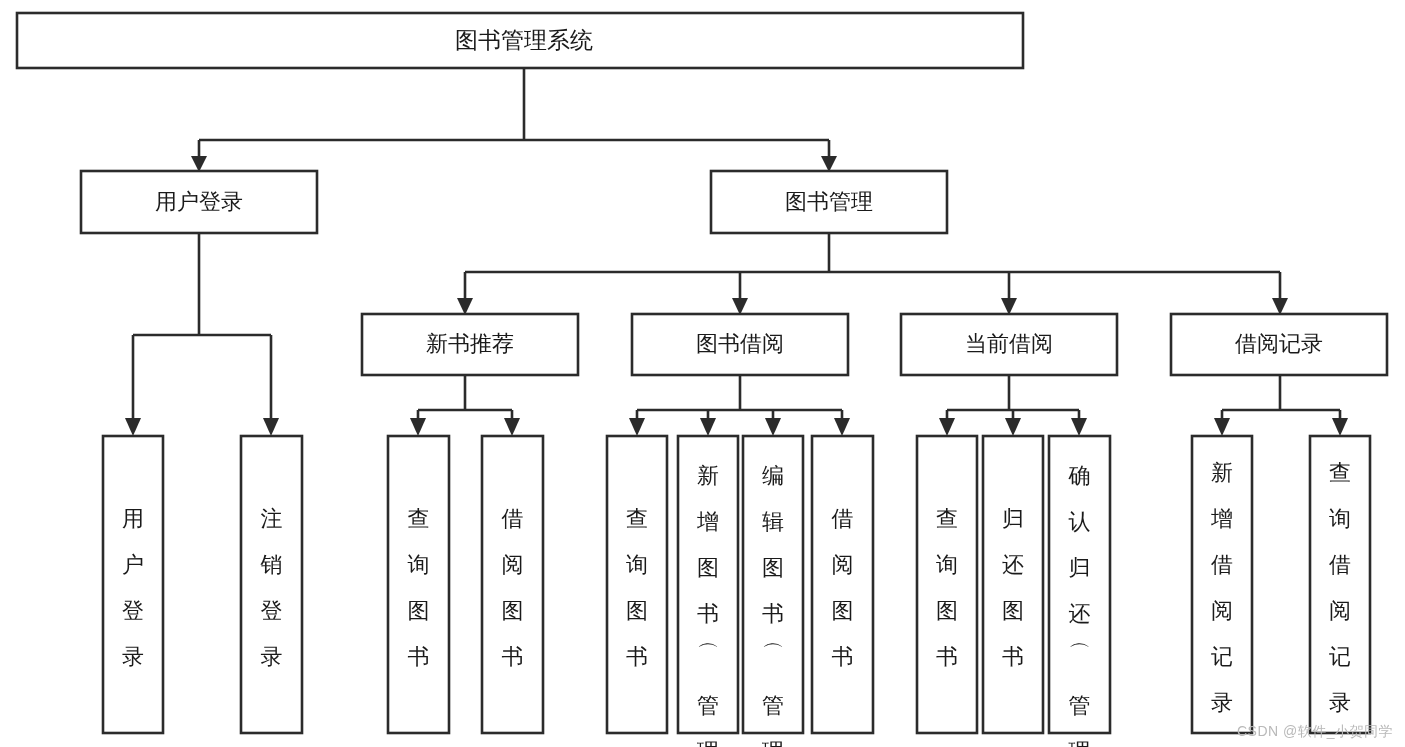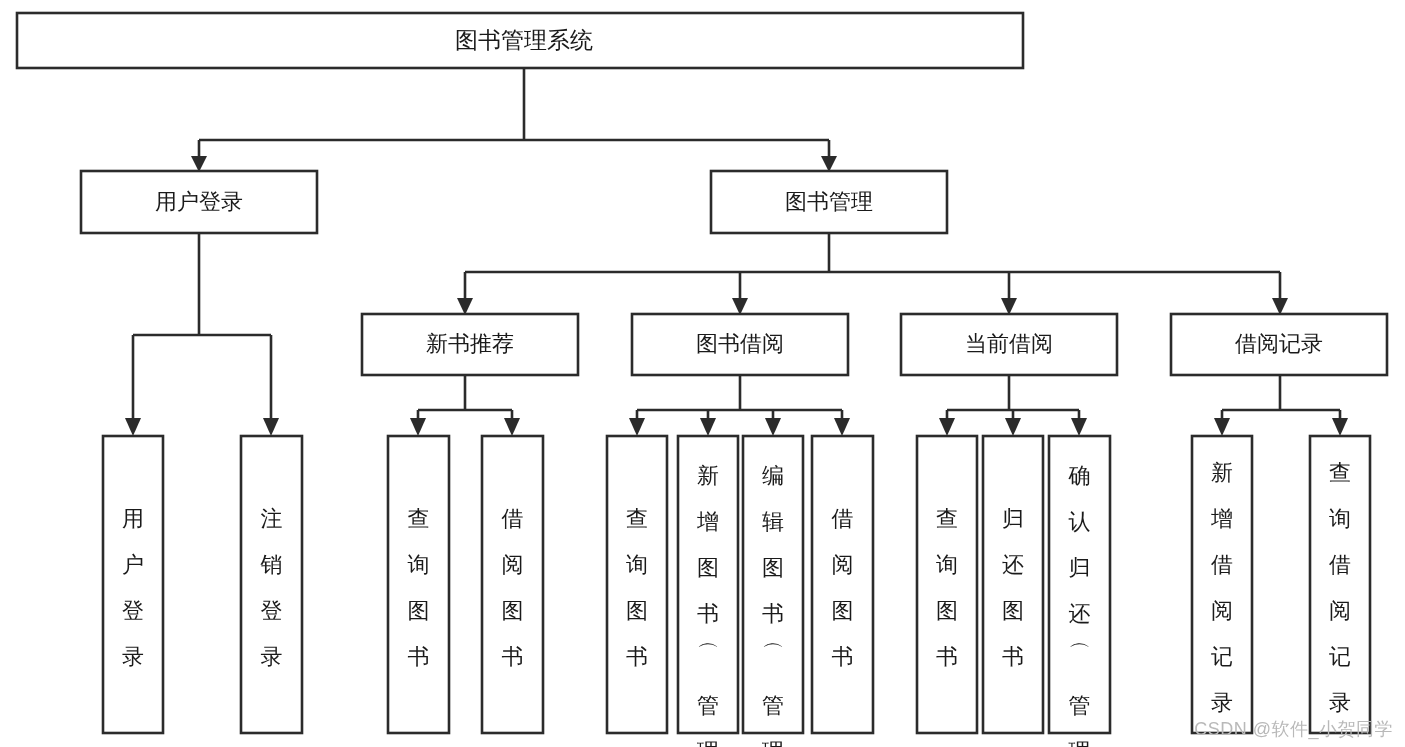--- a/index.html
+++ b/index.html
@@ -55,21 +55,21 @@
     fill: #1a1a1a;
   }
   .leaf-char {
     text-anchor: middle;
   }
   .watermark {
     position: absolute;
     right: 12px;
     bottom: 6px;
     font-family: "Liberation Sans", "DejaVu Sans", sans-serif;
-    font-size: 18px;
+    font-size: 14px;
     color: #b9b9b9;
     white-space: nowrap;
     letter-spacing: 0.5px;
     pointer-events: none;
   }
 </style>
 </head>
 <body>
 
 <svg id="diagram" viewBox="0 0 1405 747" xmlns="http://www.w3.org/2000/svg">

